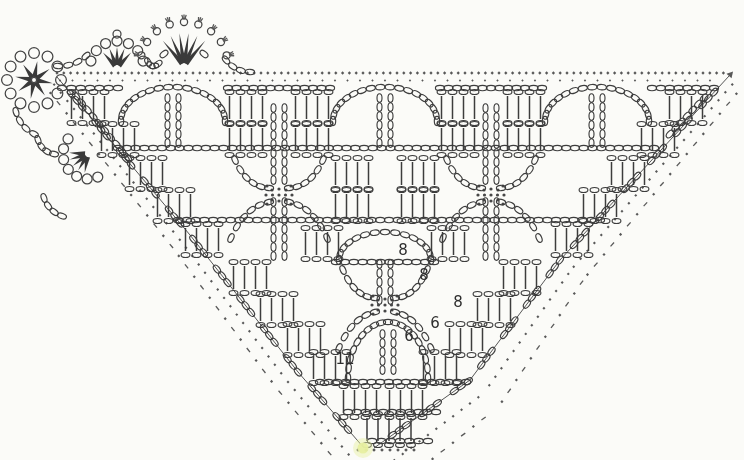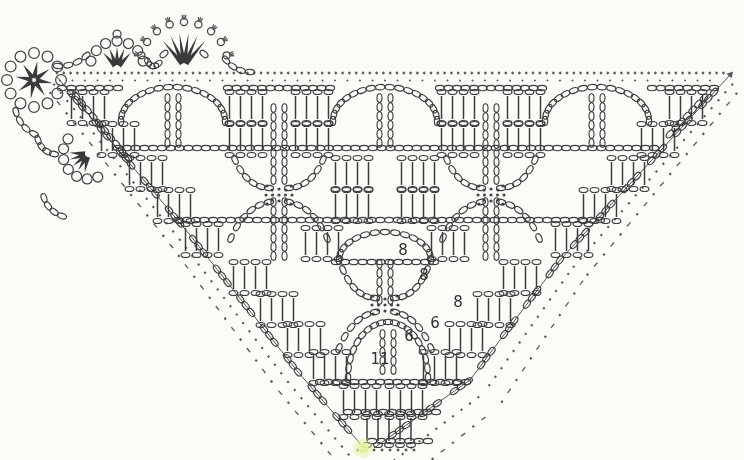--- a/index.html
+++ b/index.html
@@ -1656,15 +1656,15 @@
         <circle cx="363" cy="448" r="10" fill="#e7efa0" opacity="0.45"></circle>
         <circle cx="363" cy="448" r="5.5" fill="#e7efa0" opacity="0.95"></circle>
       </g>
     </svg>
   <div class="labels" id="labels">
       <span style="left: 403px; top: 250px;">8</span>
       <span style="left: 424px; top: 275px;">8</span>
       <span style="left: 458px; top: 302px;">8</span>
       <span style="left: 435px; top: 323px;">6</span>
       <span style="left: 409px; top: 336px;">6</span>
-      <span style="left: 380px; top: 359px;">11</span>
+      <span style="left: 345px; top: 359px;">11</span>
     </div>
 </div>
 
 </body></html>

